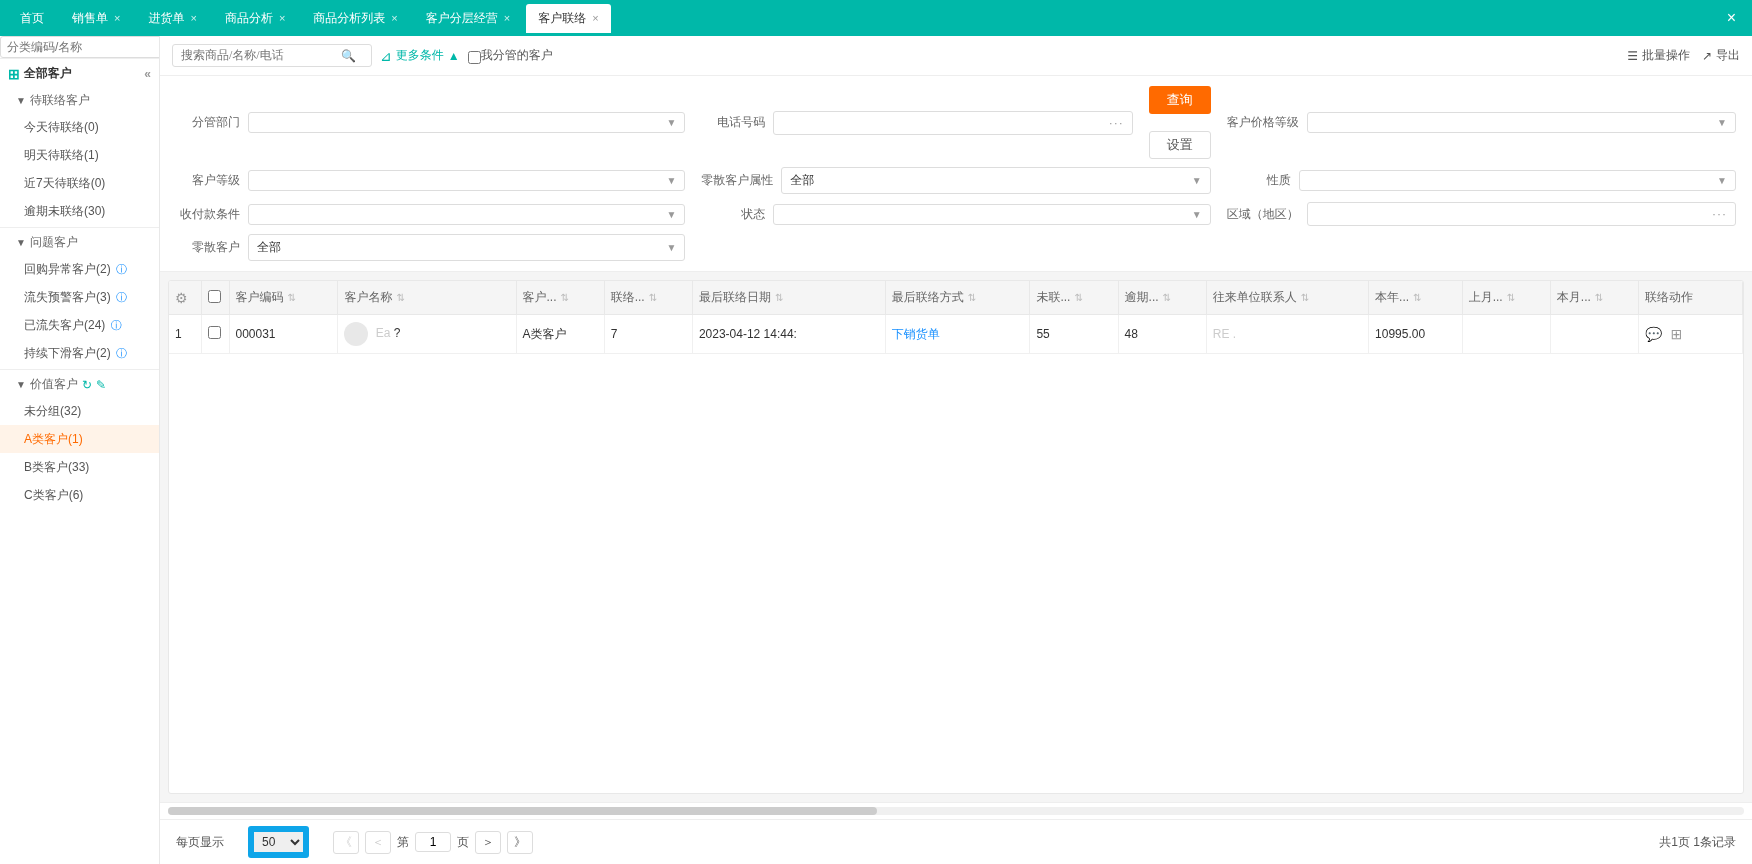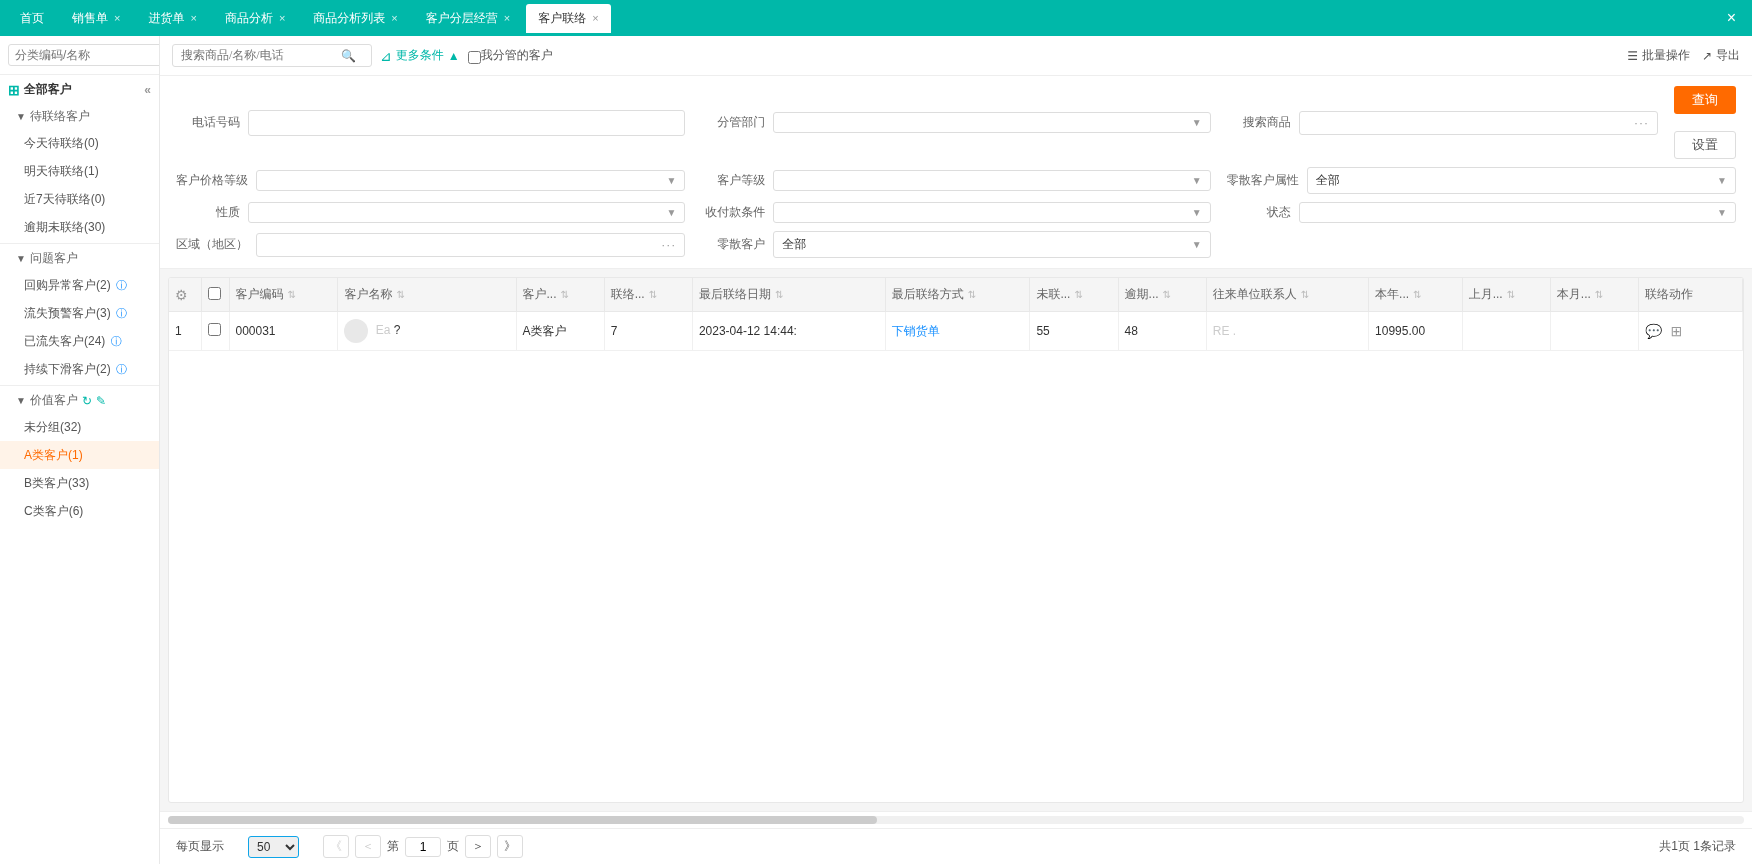--- a/index.html
+++ b/index.html
@@ -55,21 +55,20 @@
       width: 160px;
       background: #fff;
       border-right: 1px solid #e8e8e8;
       display: flex;
       flex-direction: column;
       overflow-y: auto;
     }
     .sidebar-search {
       display: flex;
       align-items: center;
-      padding: 8px;
       border-bottom: 1px solid #eee;
     }
     .sidebar-search input {
       flex: 1;
       border: 1px solid #ddd;
       border-radius: 3px;
       padding: 3px 6px;
       font-size: 12px;
       color: #666;
       outline: none;
@@ -296,21 +295,21 @@
       background: #fff;
       border-top: 1px solid #eee;
       padding: 6px 16px;
       display: flex;
       align-items: center;
       gap: 24px;
       font-size: 12px;
       color: #555;
     }
     .bottom-bar select {
-      border: 1px solid #0ea5e9;
+      border: 6px solid #0ea5e9;
       border-radius: 3px;
       padding: 2px 4px;
       font-size: 12px;
       color: #333;
     }
     .page-nav { display: flex; align-items: center; gap: 6px; }
     .page-nav button {
       border: 1px solid #ddd;
       background: #fff;
       padding: 2px 6px;
@@ -482,32 +481,28 @@
         <div class="export-btn">
           <span>↗</span>
           <span>导出</span>
         </div>
       </div>
     </div>
 
     <div class="filter-area">
 
       <div class="filter-row">
-        <span class="filter-label">电话号码</span>
-        <input type="text" class="filter-input" style="height: 26px;" value="">
-      </div>
-      <div class="filter-row">
         <span class="filter-label">分管部门</span>
         <div class="filter-input">
           <span></span>
           <span class="arrow">▼</span>
         </div>
       </div>
       <div class="filter-row">
-        <span class="filter-label">搜索商品</span>
+        <span class="filter-label">电话号码</span>
         <div class="filter-input">
           <span></span>
           <span class="dots">···</span>
         </div>
         <div style="display:flex;flex-direction:column;gap:17px;margin-left:8px;">
           <button class="btn-query">查询</button>
           <button class="btn-settings">设置</button>
         </div>
       </div>
 

